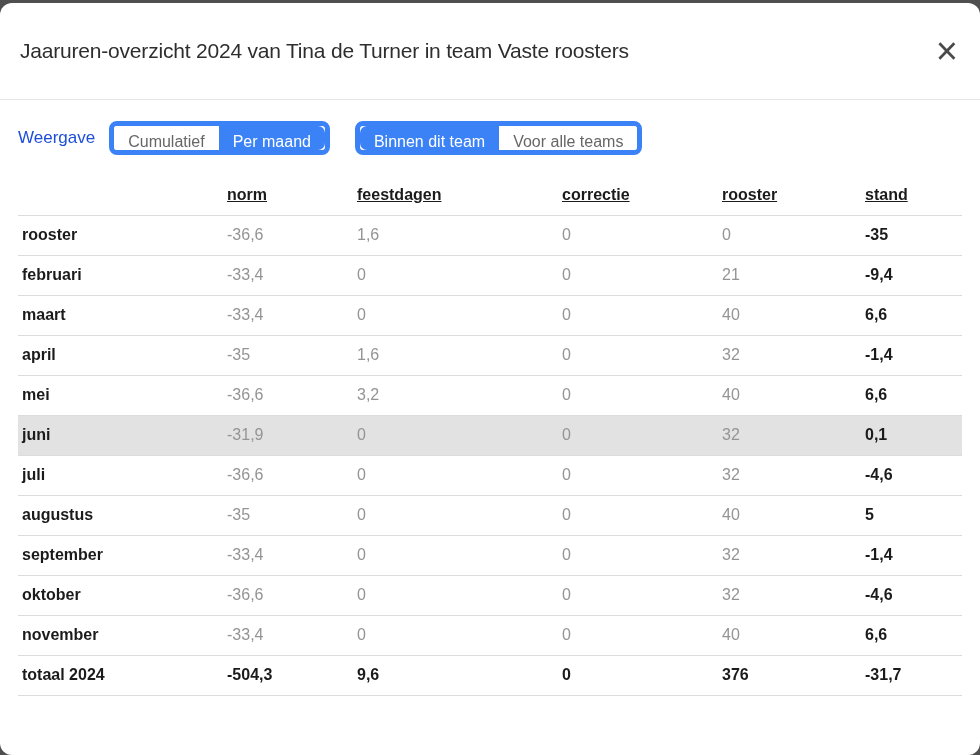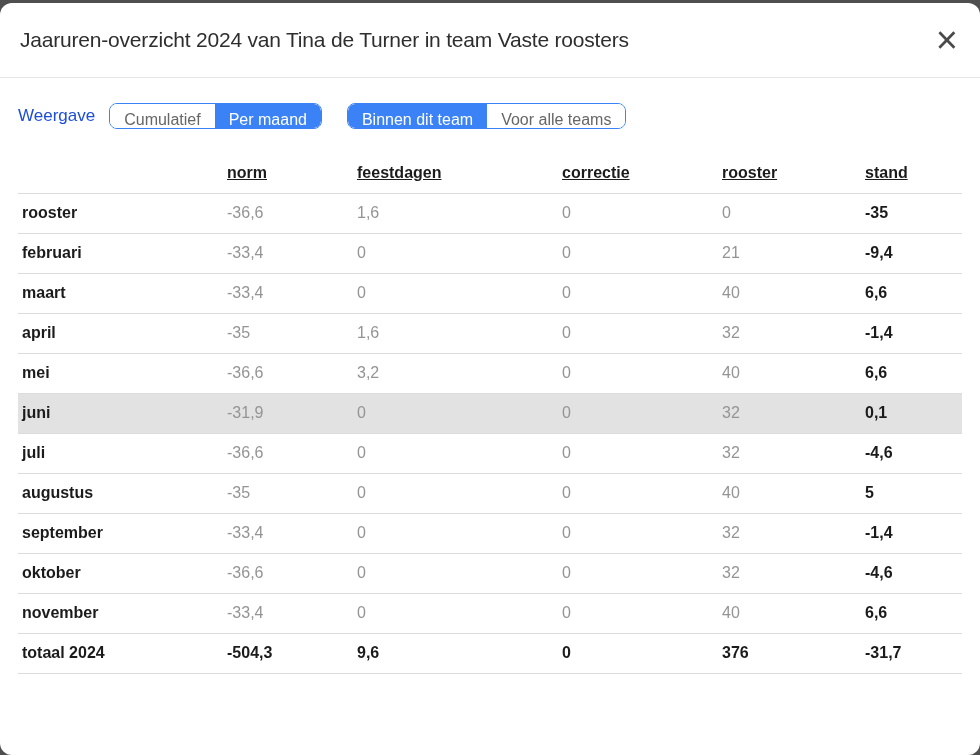--- a/index.html
+++ b/index.html
@@ -11,21 +11,21 @@
   }
   .modal {
     position: absolute;
     left: 0; right: 0; top: 3px; bottom: 0;
     background: #ffffff;
     border-radius: 12px;
     overflow: hidden;
   }
   
   .modal-header {
-    height: 75px;
+    height: 97px;
     display: flex;
     align-items: center;
     padding: 0 20px;
     border-bottom: 1px solid #e6e6e6;
     position: relative;
   }
   .modal-title {
     font-size: 21px;
     color: #2e2e2e;
     letter-spacing: -0.2px;
@@ -52,24 +52,24 @@
     margin-top: 21px;
     height: 34px;
   }
   .ctrl-label {
     font-size: 17px;
     color: #1d4ed8;
     margin-right: 14px;
   }
   .segmented {
     display: inline-flex;
-    border: 1px solid #3b82f6;
+    border: 5px solid #3b82f6;
     border-radius: 8px;
     overflow: hidden;
-    height: 26px;
+    height: 34px;
     background: #fff;
   }
   .segmented + .segmented { margin-left: 25px; }
   .segmented button {
     border: none;
     background: #fff;
     color: #666666;
     font-family: inherit;
     font-size: 16px;
     padding: 0 14px;

